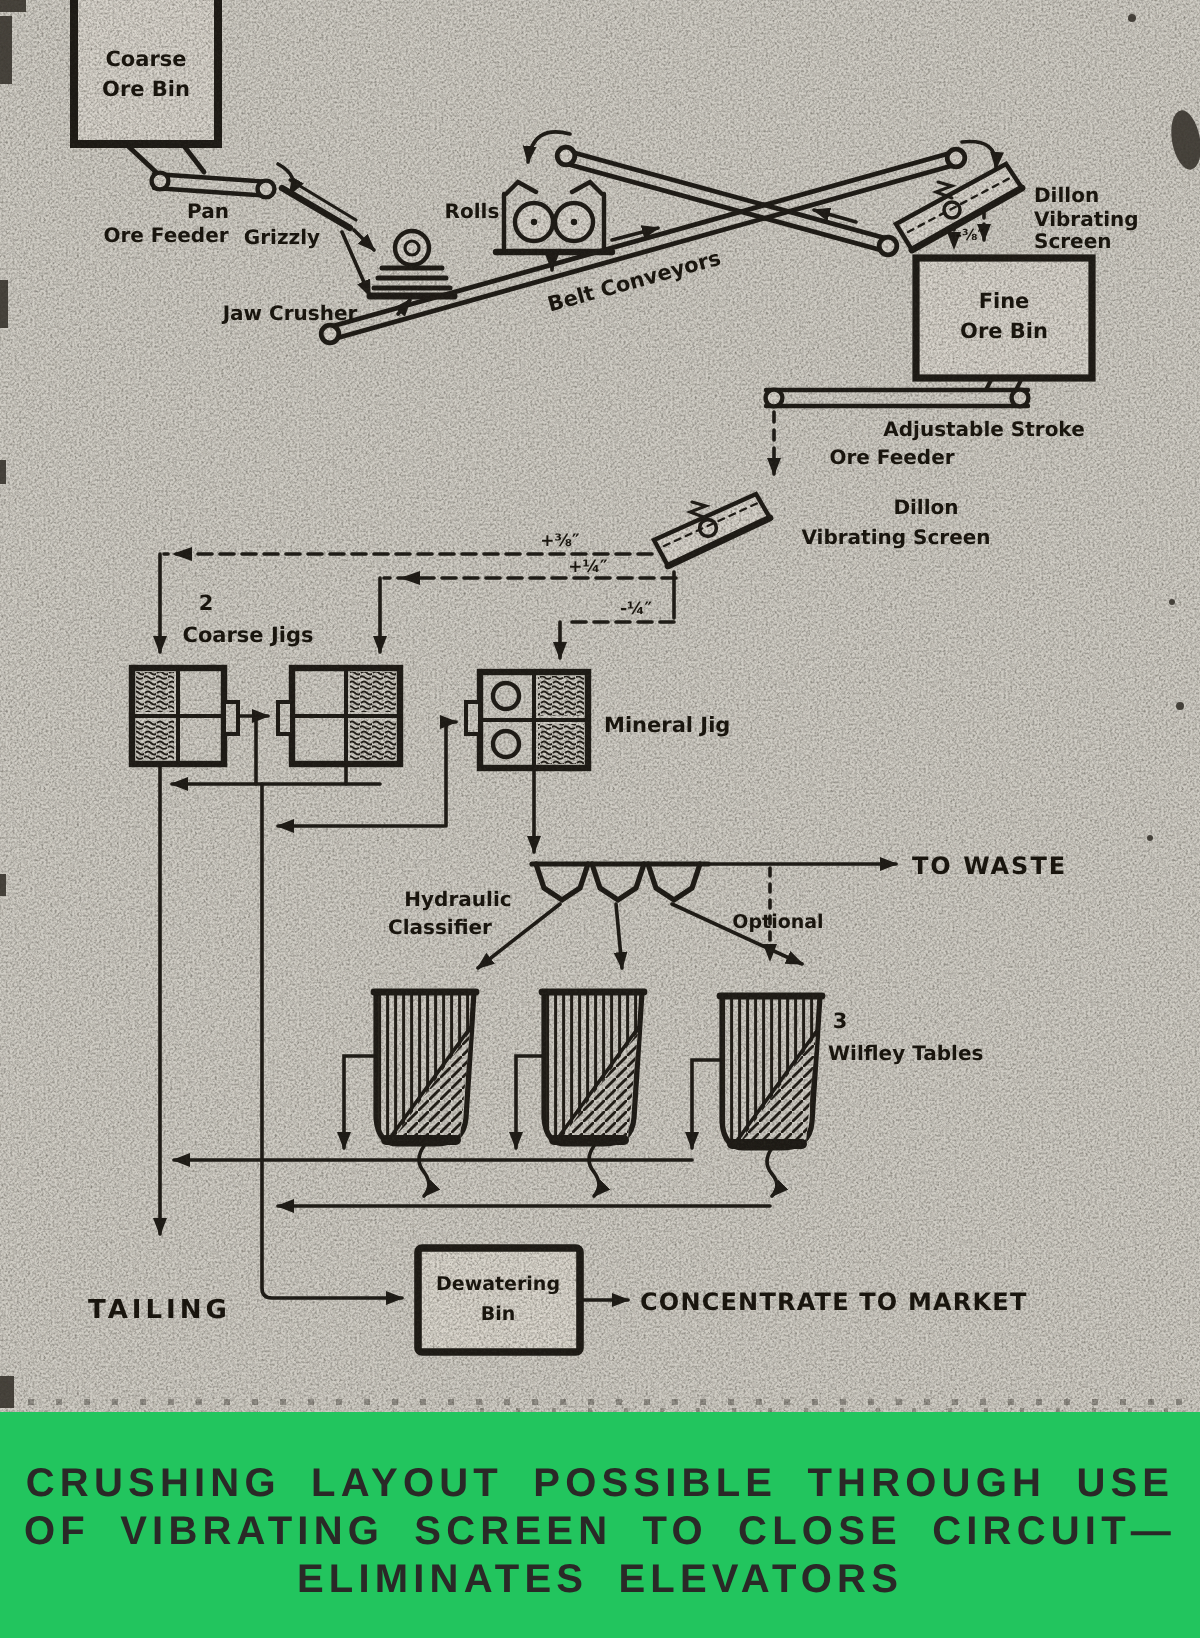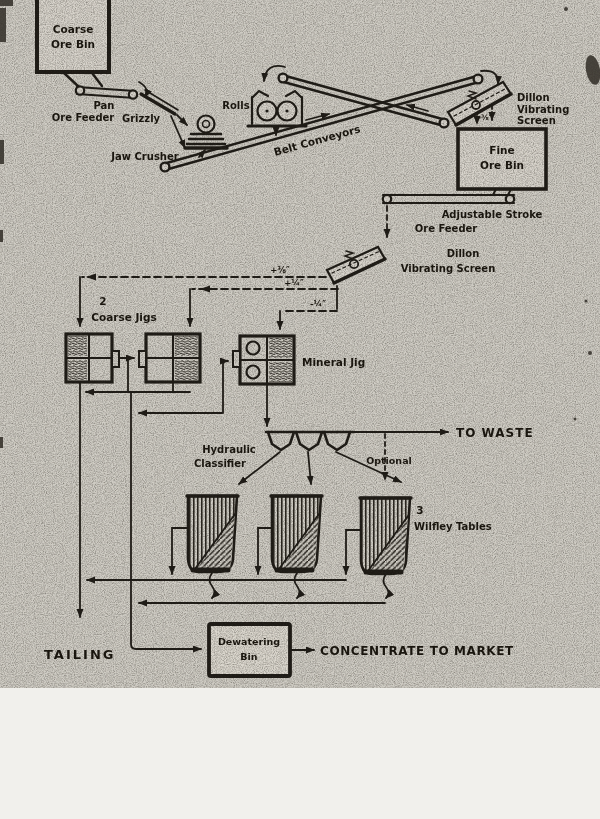--- a/index.html
+++ b/index.html
@@ -1,16 +1,16 @@
 <!DOCTYPE html>
 <html><head>
 <meta charset="utf-8">
 <style>
   html,body{margin:0;padding:0;background:#f1f0ec;}
-  .page{width:600px;height:688px;position:relative;background:#fdba74;overflow:hidden;
+  .page{width:600px;height:819px;position:relative;background:#22c55e;overflow:hidden;
         font-family:"DejaVu Sans",sans-serif;}
   .scan{position:absolute;top:0;left:0;width:600px;height:706px;background:#cfccc4;}
   svg{display:block;}
   .caption{position:absolute;top:706px;left:0;width:600px;height:113px;
            padding-top:24px;box-sizing:border-box;text-align:center;
            font-family:"Liberation Sans",sans-serif;font-weight:700;
            font-size:20px;line-height:24px;letter-spacing:2.6px;word-spacing:7px;
            color:#2a2927;}
   text{font-family:"DejaVu Sans",sans-serif;font-weight:700;fill:#17130c;}
 </style>
@@ -281,13 +281,18 @@
       <circle cx="590" cy="353" r="2"></circle>
       <circle cx="575" cy="419" r="1.5"></circle>
       <path d="M0,701 H600" stroke="#26221c" stroke-width="3" stroke-dasharray="3,11" opacity="0.45" fill="none"></path>
       <path d="M240,705 H600" stroke="#26221c" stroke-width="2" stroke-dasharray="2,16" opacity="0.4" fill="none"></path>
     </g>
 
     <rect x="0" y="0" width="600" height="706" filter="url(#grain)" opacity="0.55"></rect>
   </svg>
   </div>
 
+  <div class="caption">
+    <div>CRUSHING LAYOUT POSSIBLE THROUGH USE</div>
+    <div>OF VIBRATING SCREEN TO CLOSE CIRCUIT—</div>
+    <div>ELIMINATES ELEVATORS</div>
+  </div>
 </div>
 
 </body></html>

